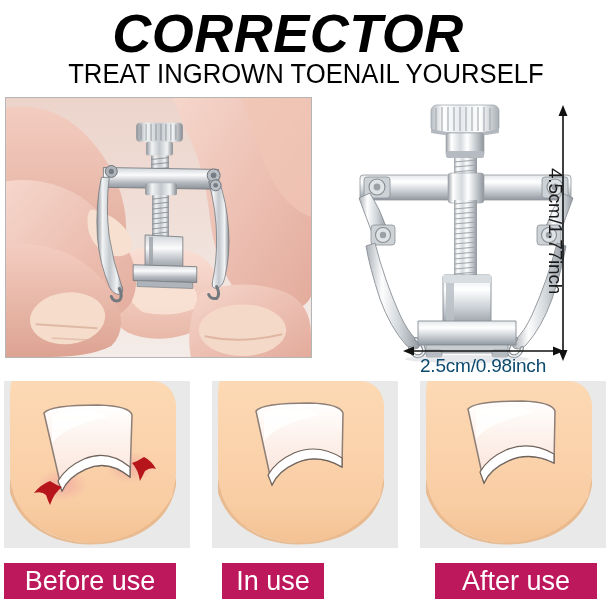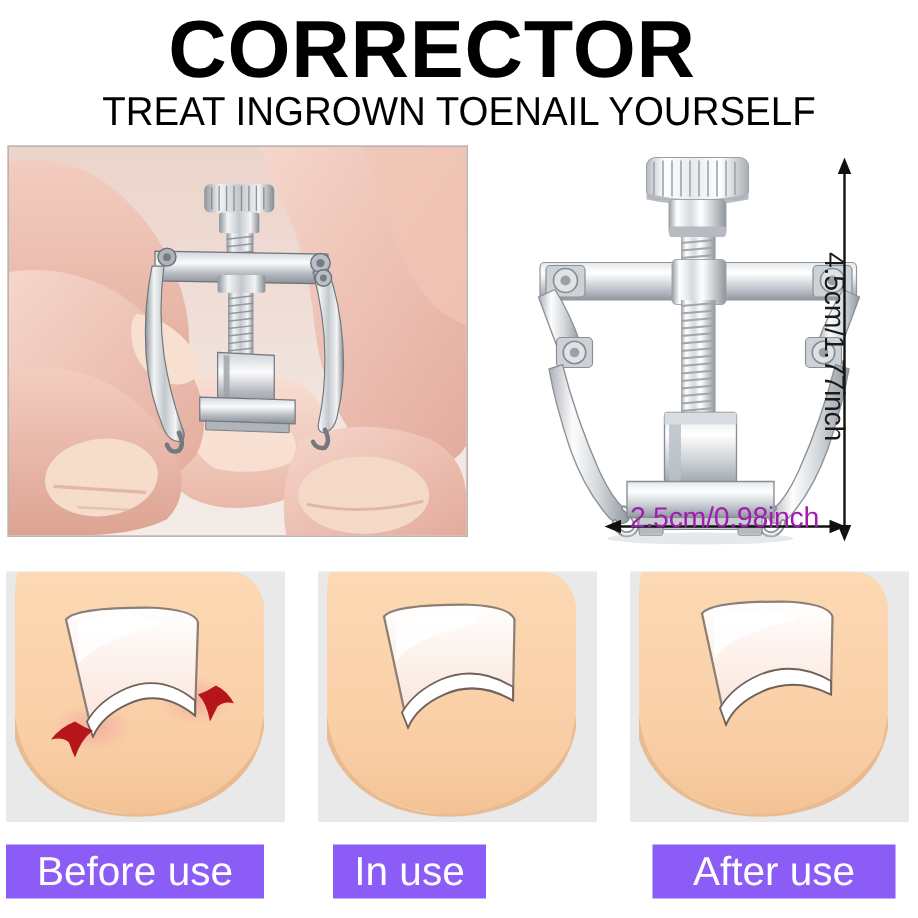--- a/index.html
+++ b/index.html
@@ -27,20 +27,21 @@
   #title {
     position: absolute;
     left: 0; top: 3px;
     width: 576px;
     font-size: 54px;
     font-weight: bold;
     letter-spacing: 0.5px;
     color: #000000;
     line-height: 60px;
     white-space: nowrap;
+    font-style: italic;
   }
   #subtitle {
     position: absolute;
     left: 0; top: 58px;
     width: 612px;
     font-size: 27px;
     font-weight: normal;
     color: #000000;
     line-height: 32px;
     white-space: nowrap;
@@ -71,25 +72,25 @@
     left: 566px; top: 168px;
     font-size: 19px;
     color: #1a1a1a;
     white-space: nowrap;
     transform-origin: left top;
     transform: rotate(90deg);
     letter-spacing: -0.2px;
   }
   #dim-horizontal-label {
     position: absolute;
-    left: 403px; top: 335px;
+    left: 403px; top: 355px;
     width: 160px;
     text-align: center;
     font-size: 19px;
-    color: #a21caf;
+    color: #0c4a6e;
     white-space: nowrap;
     letter-spacing: -0.2px;
   }
 
   
   .illus-panel {
     position: absolute;
     top: 381px;
     height: 167px;
     background: #e9e9e9;
@@ -98,21 +99,21 @@
   #panel-0 { left: 4px;   width: 186px; }
   #panel-1 { left: 212px; width: 186px; }
   #panel-2 { left: 420px; width: 186px; }
   .illus-svg { position: absolute; left: 0; top: 0; display: block; }
 
   
   .caption-bar {
     position: absolute;
     top: 563px;
     height: 36px;
-    background: #8b5cf6;
+    background: #be185d;
     color: #ffffff;
     font-size: 27px;
     line-height: 36px;
     text-align: center;
     white-space: nowrap;
     overflow: hidden;
   }
   #caption-0 { left: 4px;   width: 172px; }
   #caption-1 { left: 222px; width: 102px; }
   #caption-2 { left: 435px; width: 162px; }

